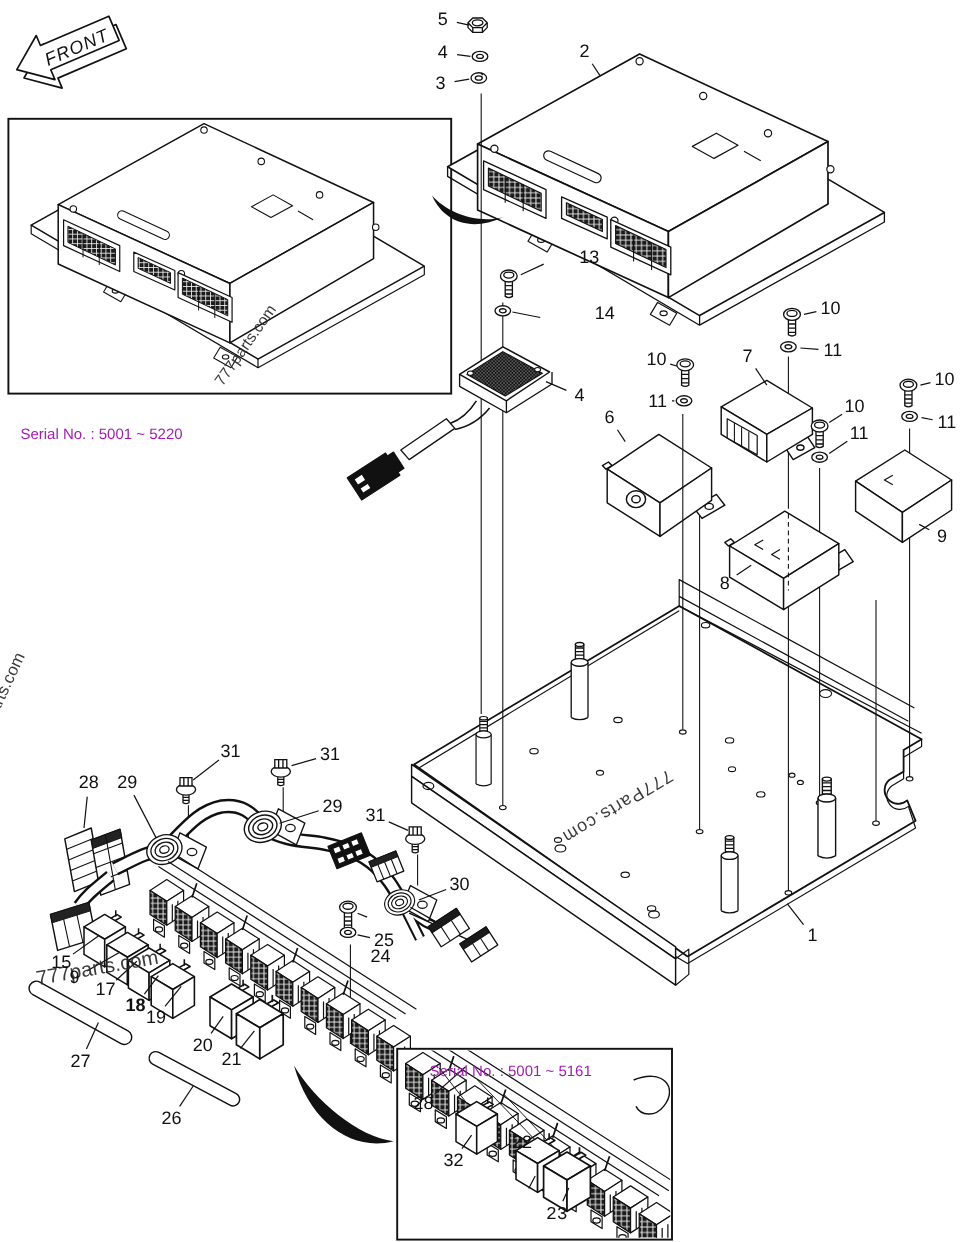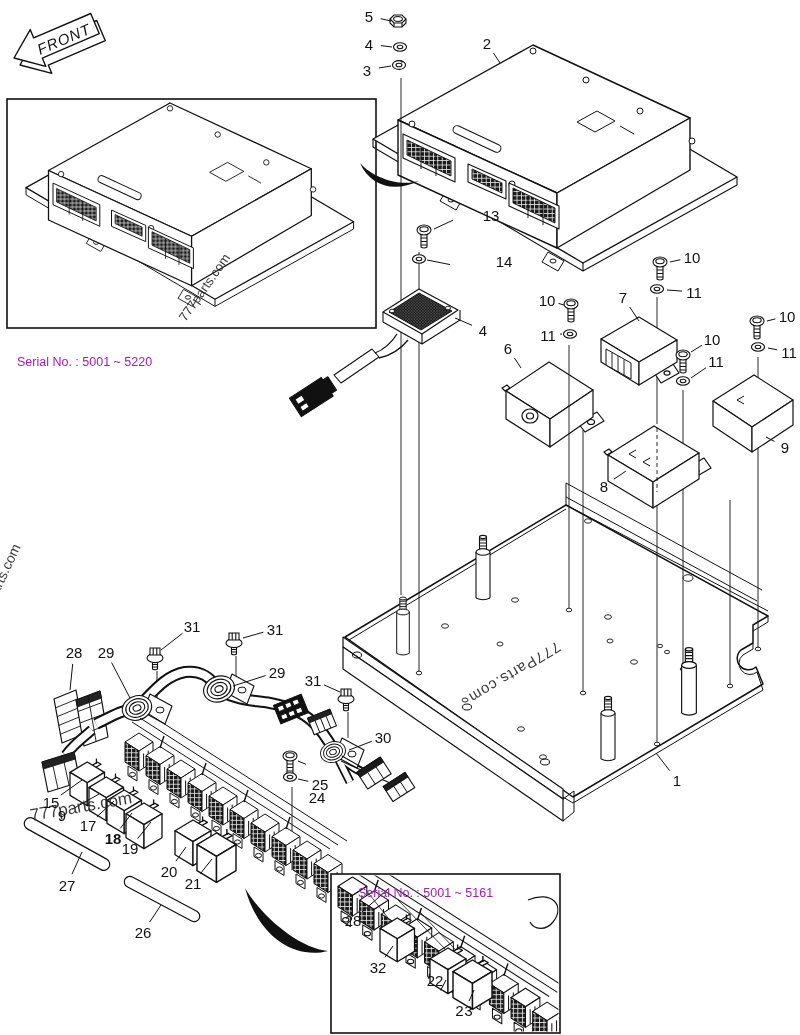--- a/index.html
+++ b/index.html
@@ -459,15 +459,15 @@
     <div class="callout" style="left: 62px; top: 815px;">9</div>
     <div class="callout" style="left: 88px; top: 825px;">17</div>
     <div class="callout" style="left: 113px; top: 838px; font-weight: bold;">18</div>
     <div class="callout" style="left: 130px; top: 848px;">19</div>
     <div class="callout" style="left: 169px; top: 871px;">20</div>
     <div class="callout" style="left: 193px; top: 883px;">21</div>
     <div class="callout" style="left: 67px; top: 885px;">27</div>
     <div class="callout" style="left: 143px; top: 932px;">26</div>
     <div class="callout" style="left: 353px; top: 920px;">28</div>
     <div class="callout" style="left: 378px; top: 967px;">32</div>
-    <div class="callout" style="left: 435px; top: 952px; margin-top: 28px;">22</div>
+    <div class="callout" style="left: 435px; top: 952px;">22</div>
     <div class="callout" style="left: 464px; top: 1012px; font-family: Liberation Mono, monospace;">23</div>
   </div>
 
 </body></html>

